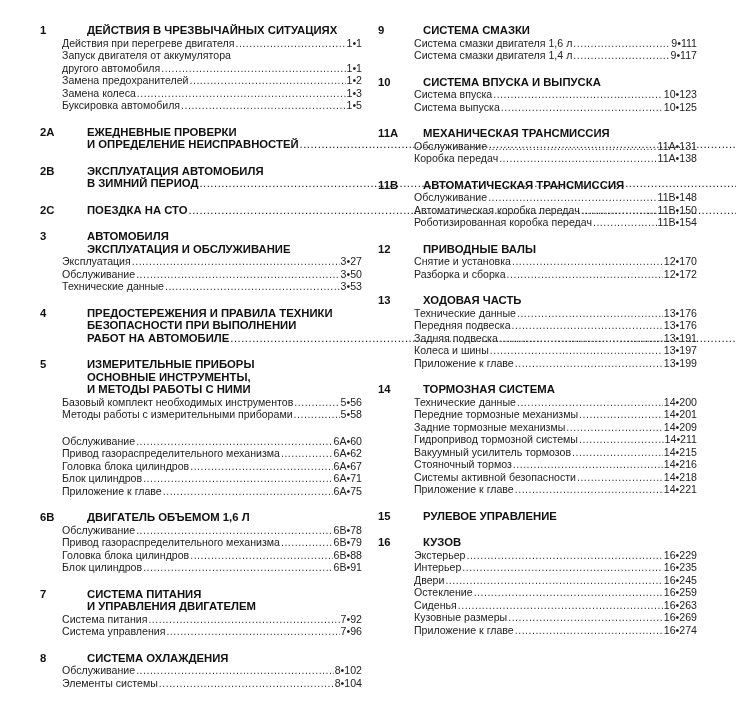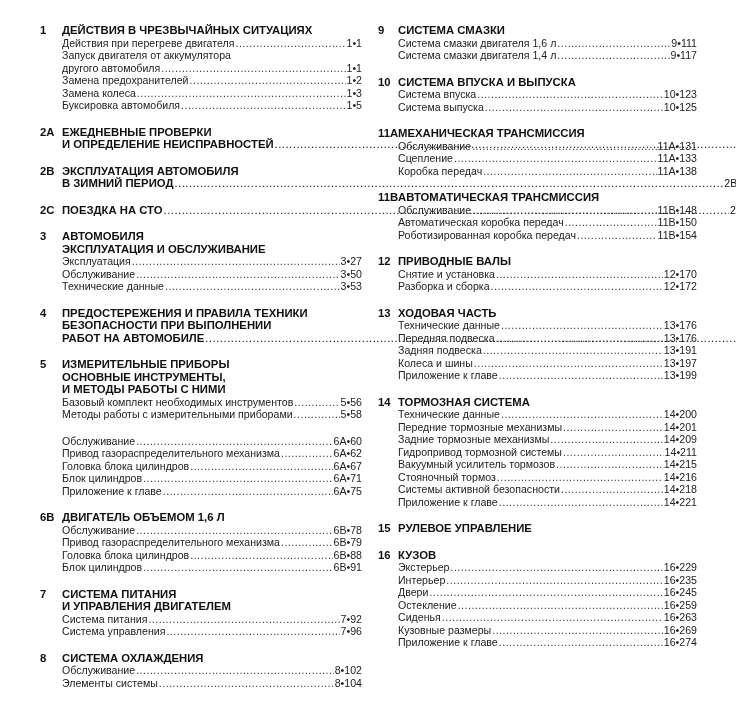--- a/index.html
+++ b/index.html
@@ -7,23 +7,23 @@
       width: 736px; height: 723px; overflow: hidden; position: relative;
       font-family: "Liberation Sans", sans-serif; color: #1a1a1a;
     }
     .col { position: absolute; top: 24px; }
     .col-left { left: 40px; width: 322px; }
     .col-right { left: 378px; width: 319px; }
     .section { margin-bottom: 14px; }
     .sec-head { display: flex; font-weight: bold; font-size: 11.3px; line-height: 12.5px; color: #111; }
     .sec-num { width: 22px; flex: none; }
     .col-right .sec-num { width: 20px; }
-    .sec-title { flex: 1; white-space: pre-line; }
+    .sec-title { flex: 1; white-space: pre-line; margin-left: 25px; }
     .entries { margin-left: 22px; }
-    .col-right .entries { margin-left: 20px; }
+    .col-right .entries { margin-left: 36px; }
     .entry { display: flex; align-items: flex-start; font-size: 10.6px; line-height: 12.5px; color: #222; }
     .entry .label { white-space: nowrap; flex: none; }
     .entry .leader { flex: 1; overflow: hidden; white-space: nowrap; color: #333; margin: 0 1px; }
     .entry .leader::after { content: "........................................................................................................................................................................"; letter-spacing: 0.5px; }
     .entry .page { flex: none; white-space: nowrap; }
     .entry.plain .label { white-space: nowrap; }
     .head-with-page { display: flex; align-items: baseline; }
     .head-with-page .leader { flex: 1; overflow: hidden; white-space: nowrap; font-weight: normal; margin: 0 1px; }
     .head-with-page .leader::after { content: "........................................................................................................................................................................"; letter-spacing: 0.5px; }
     .head-with-page .page { flex: none; font-weight: normal; font-size: 10.6px; }
@@ -269,25 +269,20 @@
         <span class="sec-num">11A</span>
         <div class="sec-title"><div>МЕХАНИЧЕСКАЯ ТРАНСМИССИЯ</div></div>
       </div>
       <div class="entries">
         <div class="entry">
           <span class="label">Обслуживание</span>
           <span class="leader"></span>
           <span class="page">11A•131</span>
         </div>
         <div class="entry">
-          <span class="label">Сцепление</span>
-          <span class="leader"></span>
-          <span class="page">11A•133</span>
-        </div>
-        <div class="entry">
           <span class="label">Коробка передач</span>
           <span class="leader"></span>
           <span class="page">11A•138</span>
         </div>
       </div>
     </div>
     <div class="section">
       <div class="sec-head">
         <span class="sec-num">11B</span>
         <div class="sec-title"><div>АВТОМАТИЧЕСКАЯ ТРАНСМИССИЯ</div></div>

